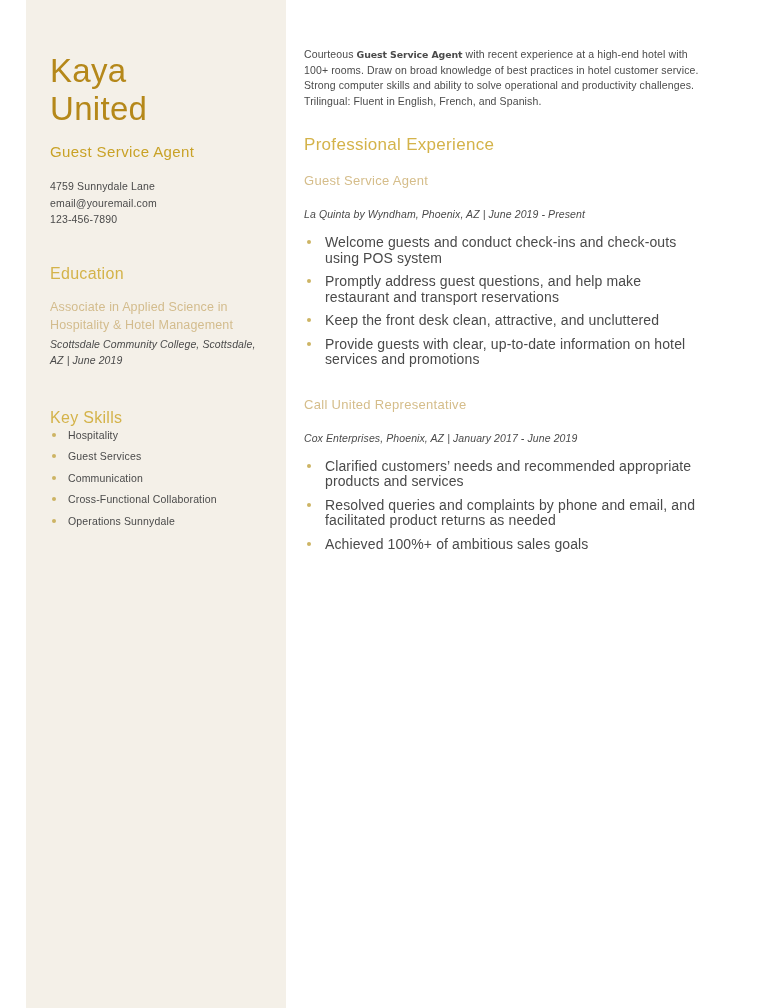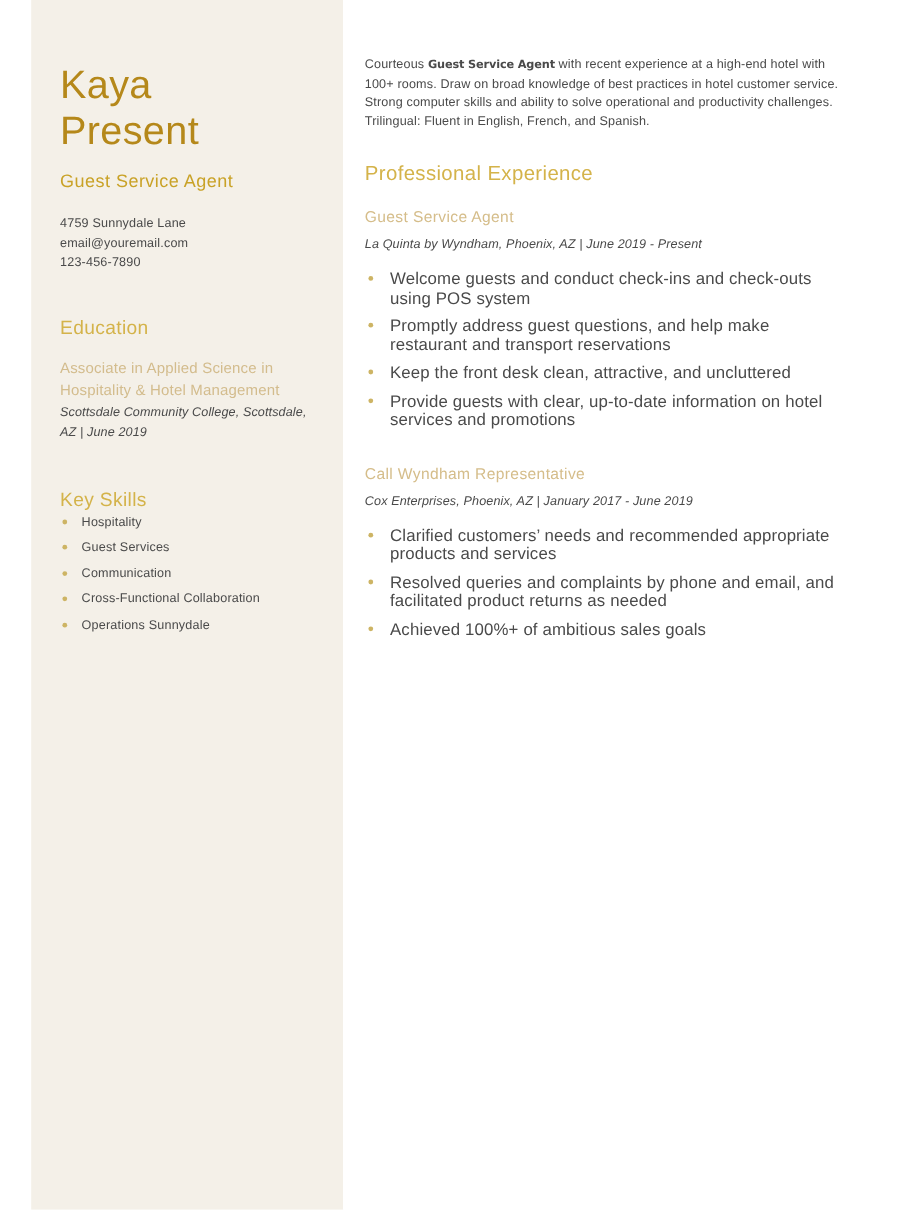--- a/index.html
+++ b/index.html
@@ -141,21 +141,21 @@
   .job + .job {
     margin-top: 28px;
   }
   .job-title {
     font-size: 13px;
     line-height: 18px;
     color: #d5bd8a;
     letter-spacing: 0.3px;
   }
   .job-meta {
-    margin-top: 6px;
+    margin-top: 16px;
     font-size: 10.5px;
     line-height: 16px;
     color: #4a4a4a;
     font-style: italic;
     letter-spacing: 0.1px;
   }
   ul.duties {
     list-style: none;
     margin: 13px 0 0 0;
     padding: 0;
@@ -181,21 +181,21 @@
 </style>
 </head>
 <body>
 
 <div class="page">
 
   <aside class="sidebar">
 
     <div class="name-block">
       <div class="name-line">Kaya</div>
-      <div class="name-line">Present</div>
+      <div class="name-line">United</div>
     </div>
 
     <div class="job-subtitle">Guest Service Agent</div>
 
     <div class="contact">
       <div class="contact-line">4759 Sunnydale Lane</div>
       <div class="contact-line">email@youremail.com</div>
       <div class="contact-line">123-456-7890</div>
     </div>
 
@@ -225,21 +225,21 @@
       <div class="job-meta">La Quinta by Wyndham, Phoenix, AZ | June 2019 - Present</div>
       <ul class="duties">
         <li><span class="dot"></span><span>Welcome guests and conduct check-ins and check-outs using POS system</span></li>
         <li><span class="dot"></span><span>Promptly address guest questions, and help make restaurant and transport reservations</span></li>
         <li><span class="dot"></span><span>Keep the front desk clean, attractive, and uncluttered</span></li>
         <li><span class="dot"></span><span>Provide guests with clear, up-to-date information on hotel services and promotions</span></li>
       </ul>
     </section>
 
     <section class="job">
-      <div class="job-title">Call Wyndham Representative</div>
+      <div class="job-title">Call United Representative</div>
       <div class="job-meta">Cox Enterprises, Phoenix, AZ | January 2017 - June 2019</div>
       <ul class="duties">
         <li><span class="dot"></span><span>Clarified customers’ needs and recommended appropriate products and services</span></li>
         <li><span class="dot"></span><span>Resolved queries and complaints by phone and email, and facilitated product returns as needed</span></li>
         <li><span class="dot"></span><span>Achieved 100%+ of ambitious sales goals</span></li>
       </ul>
     </section>
 
   </main>
 

